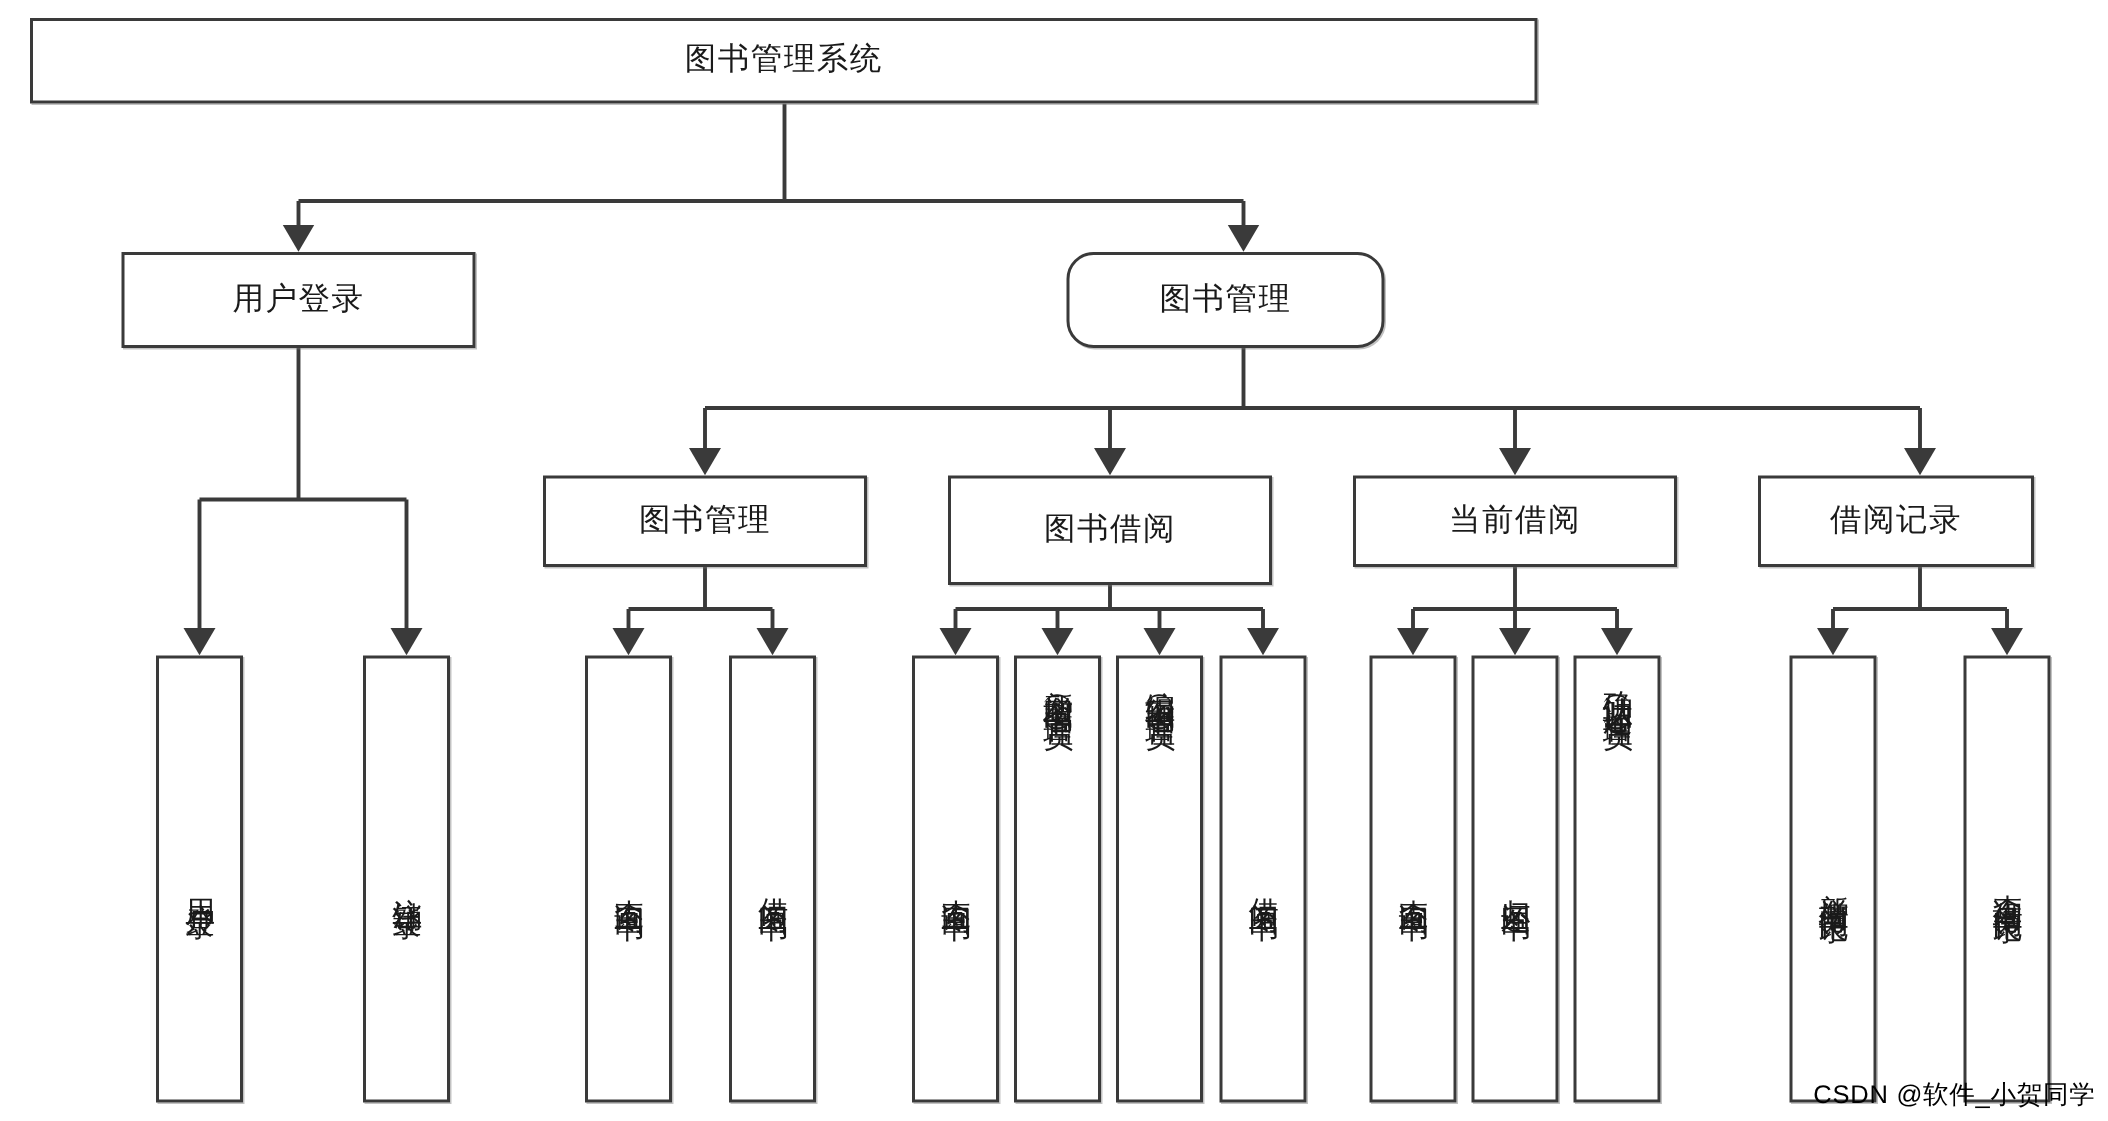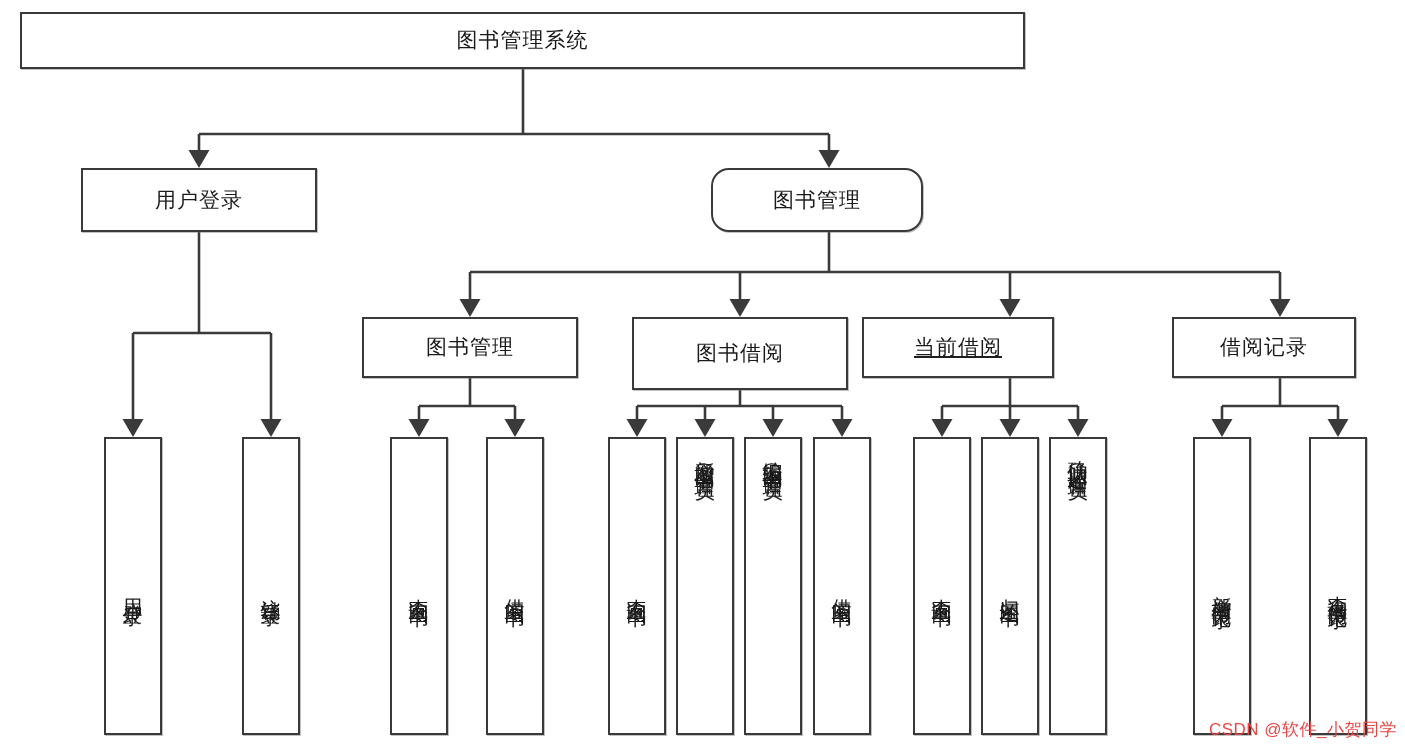--- a/index.html
+++ b/index.html
@@ -60,21 +60,21 @@
     margin: 0 auto;
   }
   .node.vertical.centered {
     align-items: center;
   }
   #watermark {
     position: absolute;
     right: 8px;
     bottom: 6px;
     font-size: 17px;
-    color: #ef4444;
+    color: #000000;
     letter-spacing: 0.5px;
     white-space: nowrap;
     user-select: none;
   }
 </style>
 </head>
 <body>
 
 <div id="diagram-canvas">
 
@@ -139,21 +139,21 @@
   <div class="node" style="left:711px; top:168px; width:212px; height:64px;border-radius:18px;">
     <span class="node-label">图书管理</span>
   </div>
 
   <div class="node" style="left:362px; top:317px; width:216px; height:61px;">
     <span class="node-label">图书管理</span>
   </div>
   <div class="node" style="left:632px; top:317px; width:216px; height:73px;">
     <span class="node-label">图书借阅</span>
   </div>
-  <div class="node" style="left:862px; top:317px; width:192px; height:61px;text-decoration:underline;">
+  <div class="node" style="left:902px; top:317px; width:216px; height:61px;">
     <span class="node-label">当前借阅</span>
   </div>
   <div class="node" style="left:1172px; top:317px; width:184px; height:61px;">
     <span class="node-label">借阅记录</span>
   </div>
 
   <div class="node vertical centered" style="left:104px; top:437px; width:58px; height:298px;">
     <span class="node-label">用户登录</span>
   </div>
   <div class="node vertical centered" style="left:242px; top:437px; width:58px; height:298px;">

